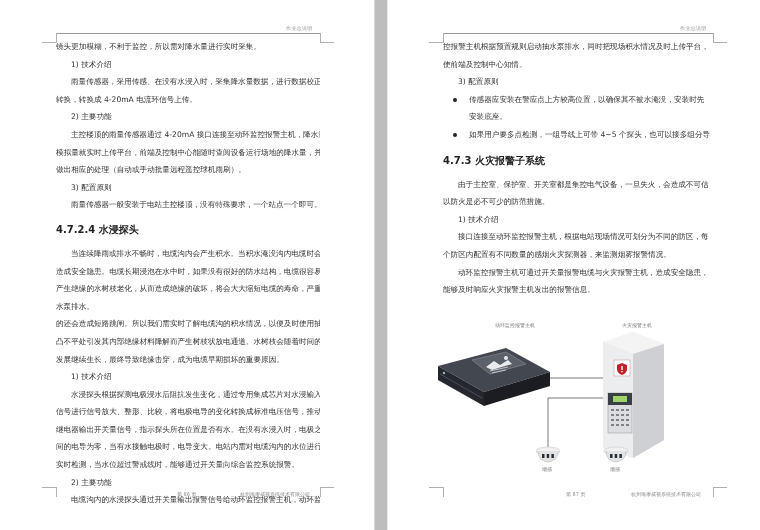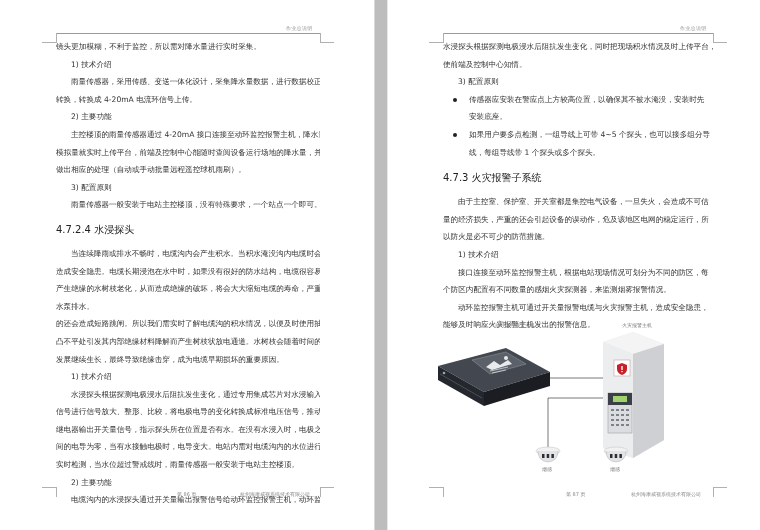--- a/index.html
+++ b/index.html
@@ -7,21 +7,21 @@
   .page{position:absolute;top:0;height:530px;background:#fff;}
   .page-left{left:0;width:372px;}
   .page-right{left:388px;width:372px;}
   .gutter{position:absolute;left:374px;top:0;width:12px;height:530px;background:#bdbdbd;border-left:1px solid #d8d8d8;border-right:1px solid #e6e6e6;}
   .hdr-text{position:absolute;font-size:5px;color:#9a9a9a;letter-spacing:0.3px;}
   .hdr-line{position:absolute;height:1px;background:#9a9a9a;}
   .corner{position:absolute;border-color:#b0b0b0;border-style:solid;border-width:0;}
   .body{position:absolute;font-size:7.6px;line-height:17.6px;color:#333;}
   .p{white-space:nowrap;overflow:hidden;}
   .ind1{padding-left:15px;}
-  .h2{font-size:10px;color:#222;line-height:22px;margin:5px 0 4px 0;}
+  .h2{font-size:10px;color:#222;line-height:22px;margin:5px 0 4px 0;font-weight:bold;}
   .bullet{position:relative;padding-left:26px;}
   .bullet .dot{position:absolute;left:10px;top:7px;width:4px;height:4px;border-radius:50%;background:#222;}
   .cont{padding-left:26px;}
   .ftr{position:absolute;font-size:5px;color:#8a8a8a;}
   .fig{position:absolute;}
   .cap{position:absolute;font-size:5px;color:#777;white-space:nowrap;}
 </style>
 </head>
 <body>
 
@@ -30,21 +30,21 @@
   <div class="hdr-line" style="left:56px;top:33px;width:264px;"></div>
   <div class="corner" style="left:56px;top:33px;width:0;height:10px;border-left-width:1px;"></div>
   <div class="corner" style="left:42px;top:42px;width:14px;height:0;border-top-width:1px;"></div>
   <div class="corner" style="left:320px;top:33px;width:0;height:10px;border-left-width:1px;"></div>
   <div class="corner" style="left:320px;top:42px;width:14px;height:0;border-top-width:1px;"></div>
 
   <div class="body" style="left:56px;top:38px;width:264px;">
     <div id="left-lines1">
         <div class="p ">镜头更加模糊，不利于监控，所以需对降水量进行实时采集。</div>
         <div class="p ind1">1)  技术介绍</div>
-        <div class="p ind1">雨量传感器，采用传感、变送一体化设计，采集降水量数据，进行数据校正</div>
+        <div class="p ind1">雨量传感器，采用传感、在没有水浸入时，采集降水量数据，进行数据校正</div>
         <div class="p ">转换，转换成 4-20mA 电流环信号上传。</div>
         <div class="p ind1">2)  主要功能</div>
         <div class="p ind1">主控楼顶的雨量传感器通过 4-20mA 接口连接至动环监控报警主机，降水量</div>
         <div class="p ">模拟量就实时上传平台，前端及控制中心能随时查阅设备运行场地的降水量，并</div>
         <div class="p ">做出相应的处理（自动或手动批量远程遥控球机雨刷）。</div>
         <div class="p ind1">3)  配置原则</div>
         <div class="p ind1">雨量传感器一般安装于电站主控楼顶，没有特殊要求，一个站点一个即可。</div>
       </div>
     <div class="h2">4.7.2.4  水浸探头</div>
     <div id="left-lines2">
@@ -53,21 +53,21 @@
         <div class="p ">产生绝缘的水树枝老化，从而造成绝缘的破坏，将会大大缩短电缆的寿命，严重</div>
         <div class="p ">水泵排水。</div>
         <div class="p ">的还会造成短路跳闸。所以我们需实时了解电缆沟的积水情况，以便及时使用抽</div>
         <div class="p ">凸不平处引发其内部绝缘材料降解而产生树枝状放电通道。水树枝会随着时间的</div>
         <div class="p ">发展继续生长，最终导致绝缘击穿，成为电缆早期损坏的重要原因。</div>
         <div class="p ind1">1)  技术介绍</div>
         <div class="p ind1">水浸探头根据探测电极浸水后阻抗发生变化，通过专用集成芯片对水浸输入</div>
         <div class="p ">信号进行信号放大、整形、比较，将电极电导的变化转换成标准电压信号，推动</div>
         <div class="p ">继电器输出开关量信号，指示探头所在位置是否有水。在没有水浸入时，电极之</div>
         <div class="p ">间的电导为零，当有水接触电极时，电导变大。电站内需对电缆沟内的水位进行</div>
-        <div class="p ">实时检测，当水位超过警戒线时，雨量传感器一般安装于电站主控楼顶。</div>
+        <div class="p ">实时检测，当水位超过警戒线时，能够通过开关量向综合监控系统报警。</div>
         <div class="p ind1">2)  主要功能</div>
         <div class="p ind1">电缆沟内的水浸探头通过开关量输出报警信号给动环监控报警主机，动环监</div>
       </div>
   </div>
 
   <div class="corner" style="left:56px;top:487px;width:0;height:10px;border-left-width:1px;"></div>
   <div class="corner" style="left:42px;top:487px;width:14px;height:0;border-top-width:1px;"></div>
   <div class="corner" style="left:320px;top:487px;width:0;height:10px;border-left-width:1px;"></div>
   <div class="corner" style="left:320px;top:487px;width:14px;height:0;border-top-width:1px;"></div>
   <div class="ftr" style="left:177px;top:491px;">第 86 页</div>
@@ -79,38 +79,36 @@
 <div class="page page-right">
   <div class="hdr-text" style="left:292px;top:25px;">作业总说明</div>
   <div class="hdr-line" style="left:55px;top:33px;width:270px;"></div>
   <div class="corner" style="left:55px;top:33px;width:0;height:10px;border-left-width:1px;"></div>
   <div class="corner" style="left:41px;top:42px;width:14px;height:0;border-top-width:1px;"></div>
   <div class="corner" style="left:325px;top:33px;width:0;height:10px;border-left-width:1px;"></div>
   <div class="corner" style="left:325px;top:42px;width:14px;height:0;border-top-width:1px;"></div>
 
   <div class="body" style="left:55px;top:38px;width:272px;">
     <div id="right-lines1">
-        <div class="p ">水浸探头根据探测电极浸水后阻抗发生变化，同时把现场积水情况及时上传平台，</div>
+        <div class="p ">控报警主机根据预置规则启动抽水泵排水，同时把现场积水情况及时上传平台，</div>
         <div class="p ">使前端及控制中心知情。</div>
         <div class="p ind1">3)  配置原则</div>
       </div>
     <div id="right-bullets">
         <div>
           <div class="p bullet"><span class="dot"></span><span>传感器应安装在警应点上方较高位置，以确保其不被水淹没，安装时先</span></div>
           <div class="p cont">安装底座。</div>
         </div>
         <div>
           <div class="p bullet"><span class="dot"></span><span>如果用户要多点检测，一组导线上可带 4~5 个探头，也可以接多组分导</span></div>
-          <div class="p cont">线，每组导线带 1 个探头或多个探头。</div>
         </div>
       </div>
     <div class="h2" style="margin-top:6px;">4.7.3  火灾报警子系统</div>
     <div id="right-lines2">
         <div class="p ind1">由于主控室、保护室、开关室都是集控电气设备，一旦失火，会造成不可估</div>
-        <div class="p ">量的经济损失，严重的还会引起设备的误动作，危及该地区电网的稳定运行，所</div>
         <div class="p ">以防火是必不可少的防范措施。</div>
         <div class="p ind1">1)  技术介绍</div>
         <div class="p ind1">接口连接至动环监控报警主机，根据电站现场情况可划分为不同的防区，每</div>
         <div class="p ">个防区内配置有不同数量的感烟火灾探测器，来监测烟雾报警情况。</div>
         <div class="p ind1">动环监控报警主机可通过开关量报警电缆与火灾报警主机，造成安全隐患，</div>
         <div class="p ">能够及时响应火灾报警主机发出的报警信息。</div>
       </div>
   </div>
 
   <div class="cap" style="left:107px;top:322px;">动环监控报警主机</div>

